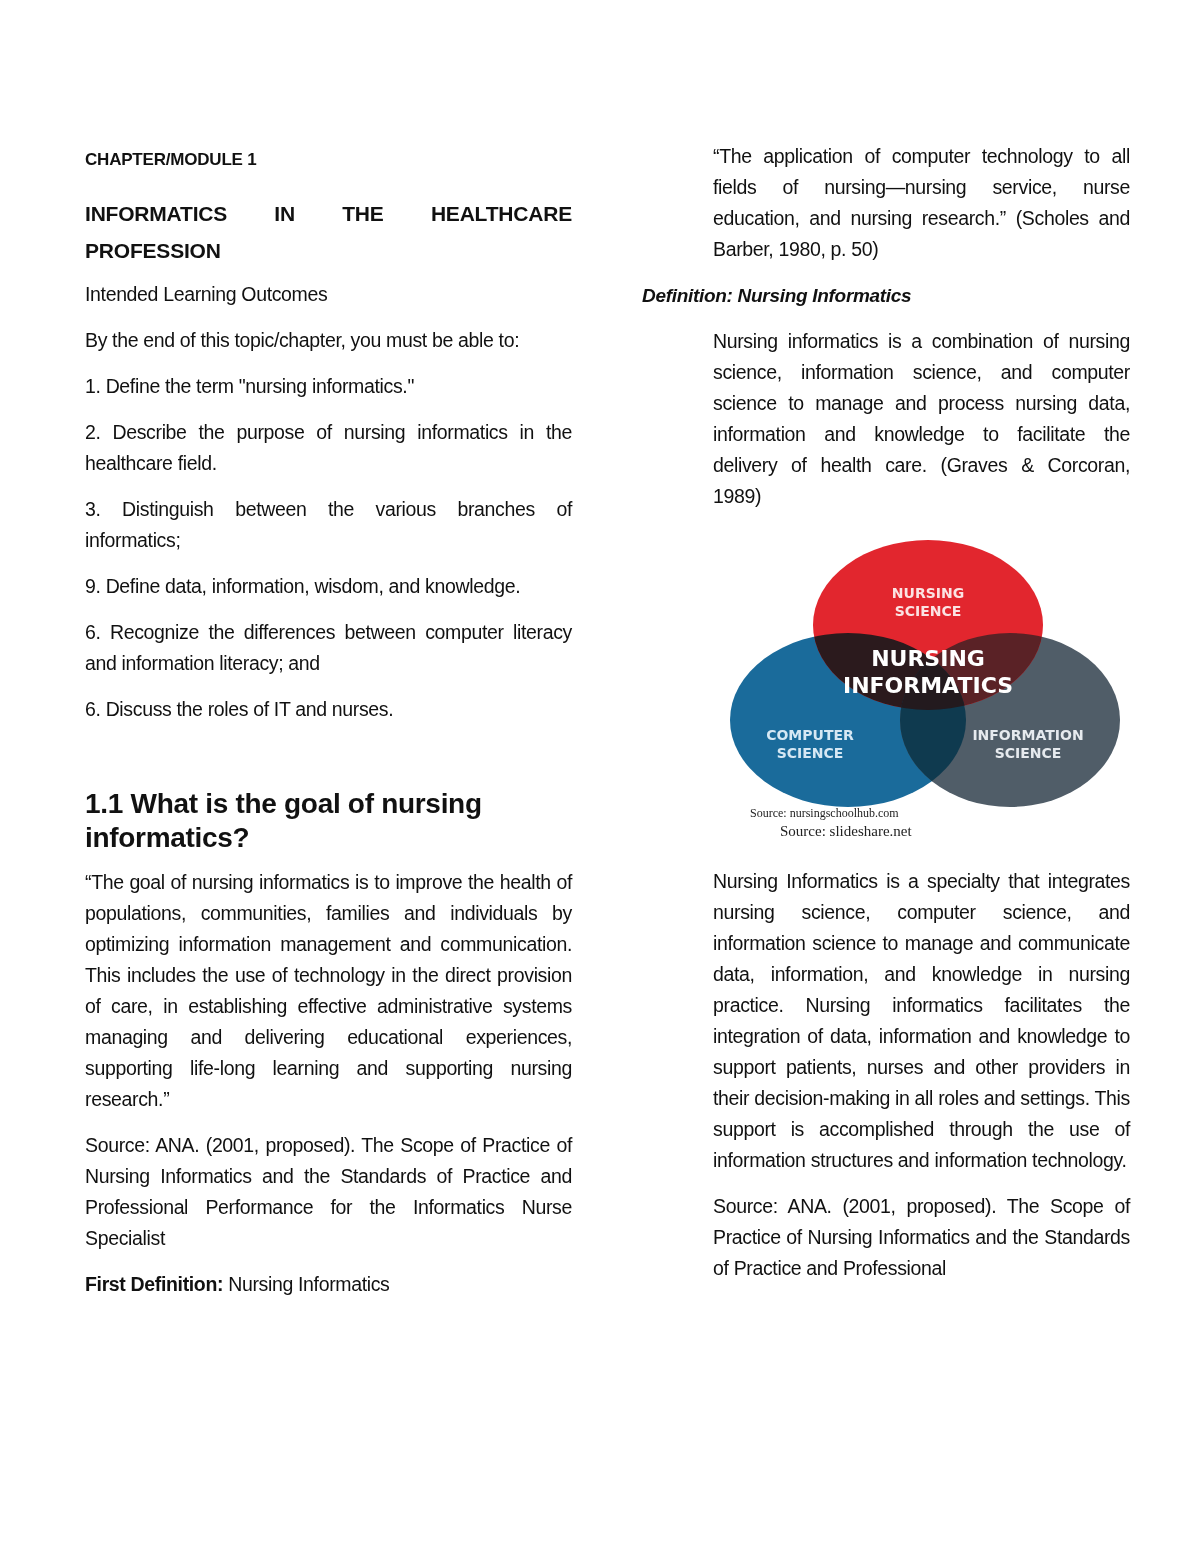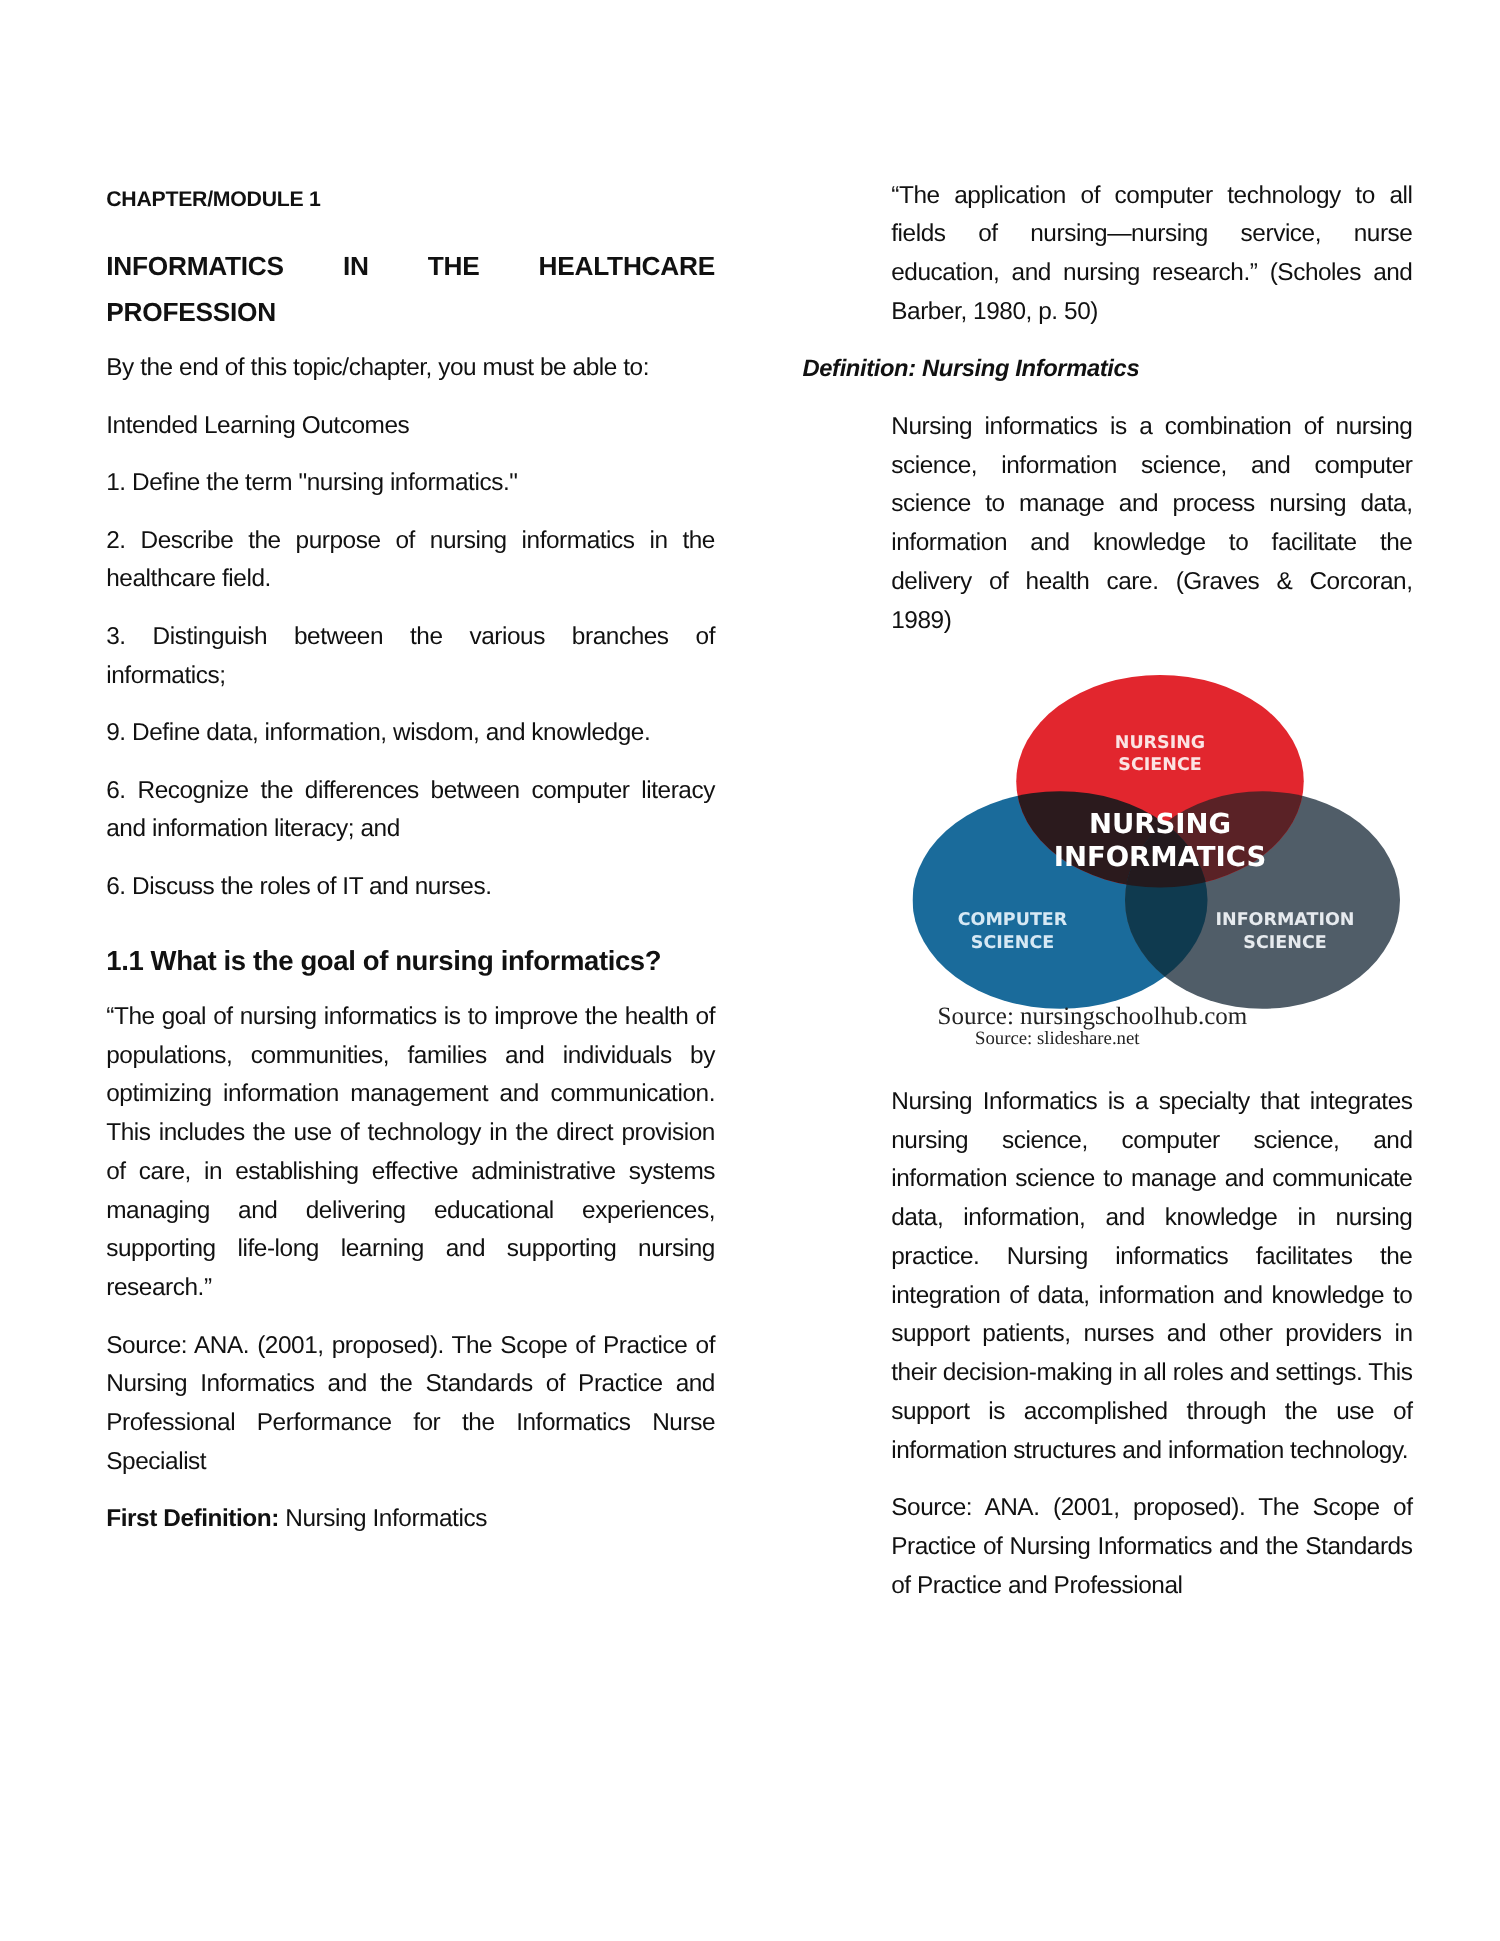--- a/index.html
+++ b/index.html
@@ -24,56 +24,56 @@
     margin-bottom: 18px;
   }
   .title {
     font-size: 21px; font-weight: bold; line-height: 37px; letter-spacing: -0.2px;
     text-align: justify; text-align-last: left; margin-bottom: 10px;
   }
   .title .spread { display: flex; justify-content: space-between; }
   .ilo { margin-bottom: 15px; }
   .para { margin-bottom: 15px; }
   .sec-heading {
-    font-size: 22px; font-weight: bold; line-height: 34px; letter-spacing: -0.3px;
-    margin-top: 27px; margin-bottom: 12px;
+    font-size: 28px; font-weight: bold; line-height: 34px; letter-spacing: -0.3px;
+    margin-top: 62px; margin-bottom: 12px;
   }
   .bold-label { font-weight: bold; }
   .def-heading { font-size: 19px; line-height: 31px; margin-top: 15px; margin-bottom: 15px; letter-spacing: -0.3px; font-style: italic; }
 
   
   .venn-wrap {
     position: relative; width: 400px; height: 300px; margin: 28px 0 12px 88px;
   }
   .venn-svg { position: absolute; left: 0; top: 0; }
   .venn-source {
     position: absolute; left: 20px; font-family: "Liberation Serif", "DejaVu Serif", serif;
-    font-size: 20px; color: #222; line-height: 18px; white-space: nowrap;
+    font-size: 12px; color: #222; line-height: 18px; white-space: nowrap;
   }
 </style>
 </head>
 <body>
 
 <div class="page">
 
   <div class="col col-left">
     <h1 class="chapter">CHAPTER/MODULE 1</h1>
 
     <h2 class="title">
       <span class="spread">
         <span>INFORMATICS</span>
         <span>IN</span>
         <span>THE</span>
         <span>HEALTHCARE</span>
       </span>
       <span style="display:block">PROFESSION</span>
     </h2>
 
+    <p class="txt ilo">Intended Learning Outcomes</p>
     <p class="txt para">By the end of this topic/chapter, you must be able to:</p>
-    <p class="txt ilo">Intended Learning Outcomes</p>
 
     <p class="txt para">1. Define the term "nursing informatics."</p>
     <p class="txt para">2. Describe the purpose of nursing informatics in the healthcare field.</p>
     <p class="txt para">3. Distinguish between the various branches of informatics;</p>
     <p class="txt para">9. Define data, information, wisdom, and knowledge.</p>
     <p class="txt para">6. Recognize the differences between computer literacy and information literacy; and</p>
     <p class="txt para">6. Discuss the roles of IT and nurses.</p>
 
     <h3 class="sec-heading">1.1 What is the goal of nursing informatics?</h3>
 

